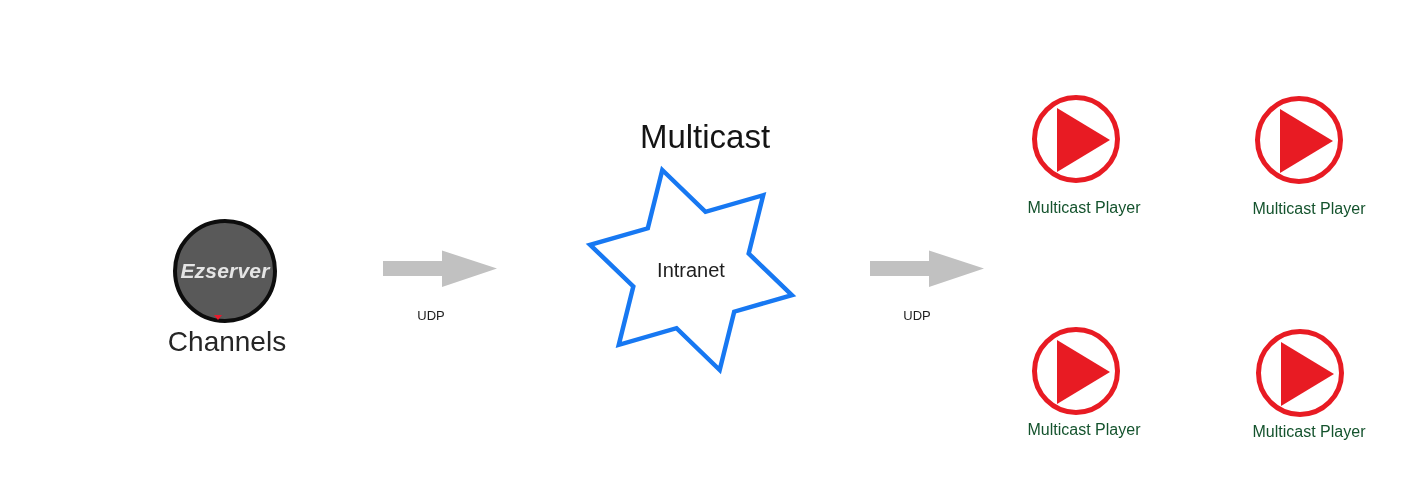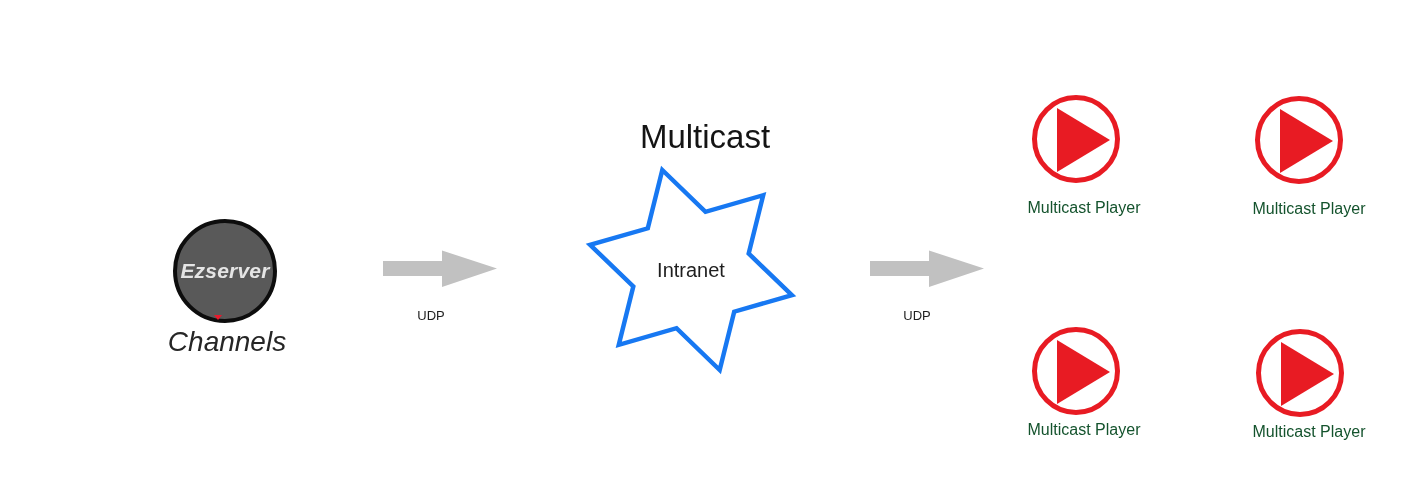--- a/index.html
+++ b/index.html
@@ -21,21 +21,21 @@
   .ezserver-label {
     color: #e5e5e5; font-size: 21px; font-weight: bold; font-style: italic;
     letter-spacing: 0.2px;
   }
   .red-artifact {
     left: 214px; top: 315px; width: 8px; height: 5px;
     background: #e8192c; clip-path: polygon(50% 100%, 0 0, 100% 0);
   }
   .channels-caption {
     left: 152px; top: 326px; width: 150px;
-    font-size: 28px; text-align: center; color: #262626; font-style: italic;
+    font-size: 28px; text-align: center; color: #262626;
   }
 
   
   .arrow1 { left: 383px; top: 250px; }
   .arrow2 { left: 870px; top: 250px; }
   .udp1 { left: 400px; top: 308px; width: 62px; }
   .udp2 { left: 886px; top: 308px; width: 62px; }
   .udp-label { font-size: 13px; text-align: center; color: #1f1f1f; }
 
   

